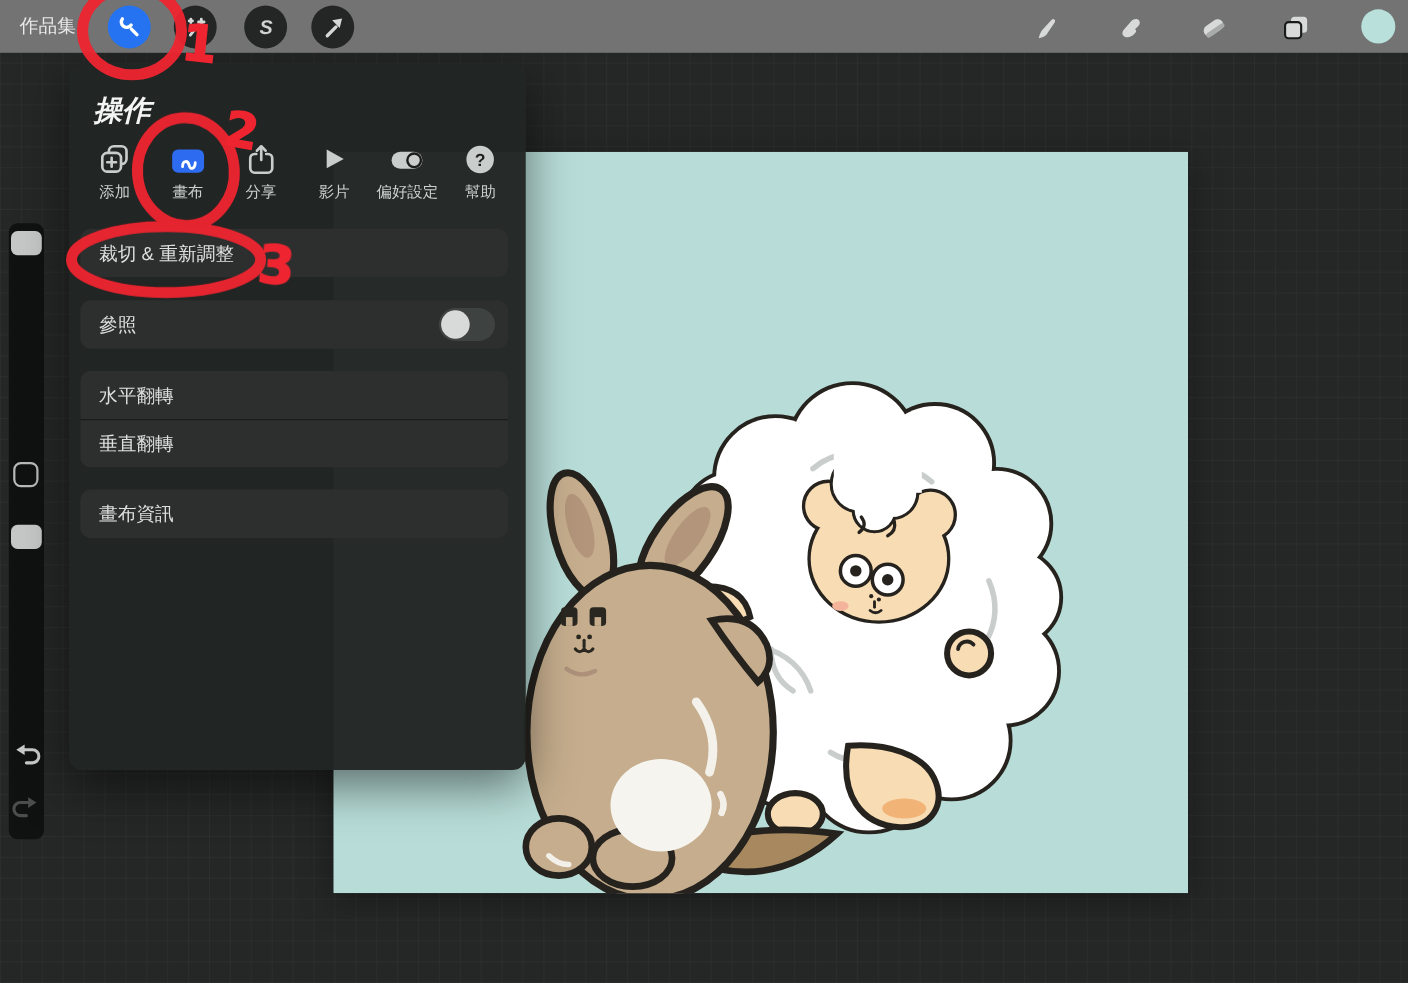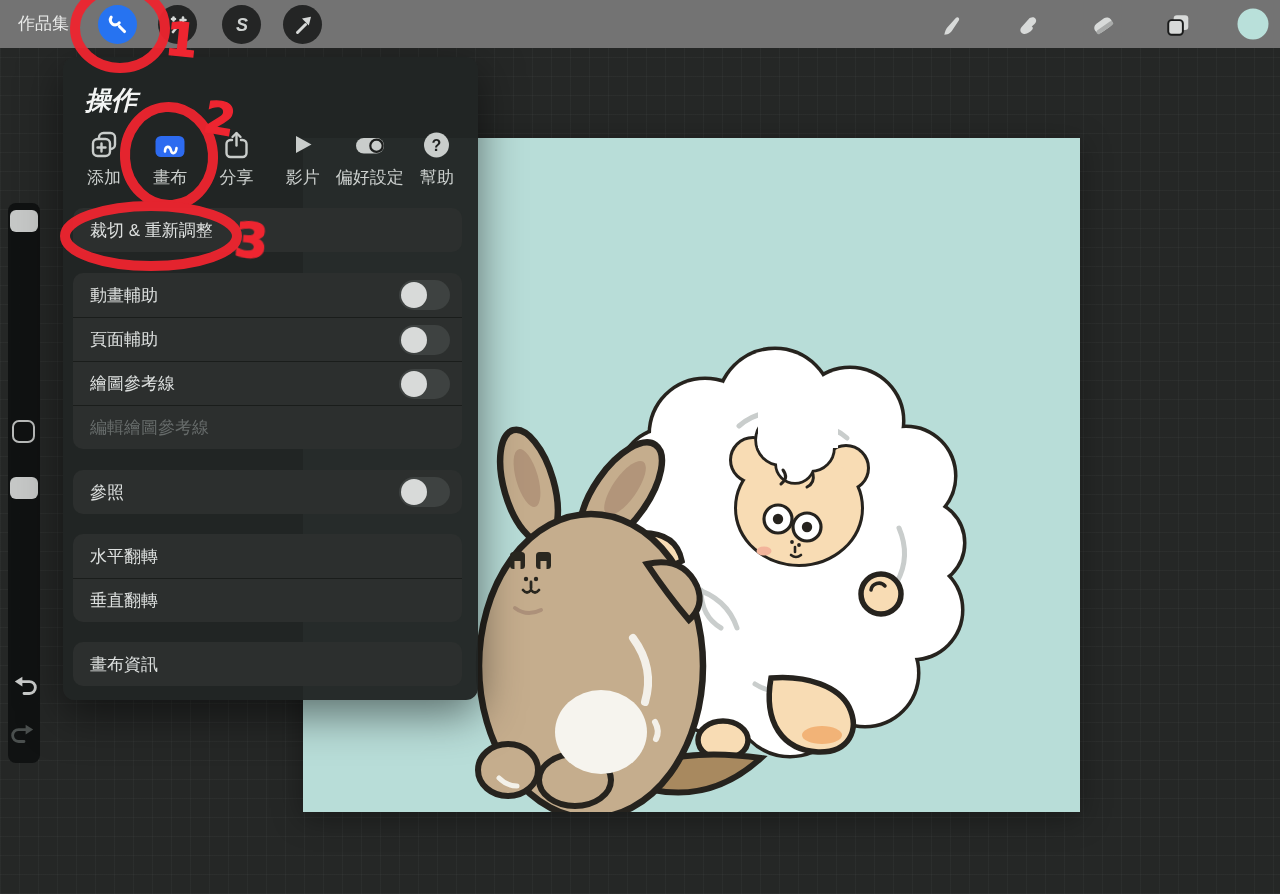--- a/index.html
+++ b/index.html
@@ -56,21 +56,21 @@
     background:rgba(33,37,36,0.97);border-radius:12px;
     box-shadow:0 14px 44px rgba(0,0,0,0.5);
   }
   .panel-title{position:absolute;left:22px;top:26px;font-size:26px;font-weight:700;color:#f3f4f3;font-style:italic;}
   .tabs{
     position:absolute;left:8px;right:8px;top:70px;height:62px;
     display:grid;grid-template-columns:repeat(6,1fr);
   }
   .tab{display:flex;flex-direction:column;align-items:center;gap:5px;padding-top:2px;}
   .tab .ticon{height:32px;display:flex;align-items:flex-end;justify-content:center;}
-  .tab .tlabel{font-size:17px;color:#ccd0ce;white-space:nowrap;}
+  .tab .tlabel{font-size:14px;color:#ccd0ce;white-space:nowrap;}
   .menu{position:absolute;left:10px;right:16px;top:151px;}
   .row{
     position:relative;height:44px;background:#2c2f2e;border-radius:10px;
     display:flex;align-items:center;padding-left:17px;
     font-size:17px;color:#dde0df;
   }
   .group{border-radius:10px;overflow:hidden;}
   .group .row{border-radius:0;border-top:1px solid rgba(12,14,13,0.55);}
   .group .row:first-child{border-top:none;}
   .gap21{margin-top:21px;}
@@ -320,43 +320,20 @@
         </span>
         <span class="tlabel">幫助</span>
       </div>
     </div>
 
     <div class="menu">
       <div class="row">
         <span>裁切 &amp; 重新調整</span>
       </div>
 
-      <div class="group gap21">
-        <div class="row">
-          <span>動畫輔助</span>
-          <span class="toggle">
-              <span class="knob"></span>
-            </span>
-        </div>
-        <div class="row">
-          <span>頁面輔助</span>
-          <span class="toggle">
-              <span class="knob"></span>
-            </span>
-        </div>
-        <div class="row">
-          <span>繪圖參考線</span>
-          <span class="toggle">
-              <span class="knob"></span>
-            </span>
-        </div>
-        <div class="row">
-          <span class="muted">編輯繪圖參考線</span>
-        </div>
-      </div>
 
       <div class="row gap21">
         <span>參照</span>
         <span class="toggle">
             <span class="knob"></span>
           </span>
       </div>
 
       <div class="group gap20">
         <div class="row">

